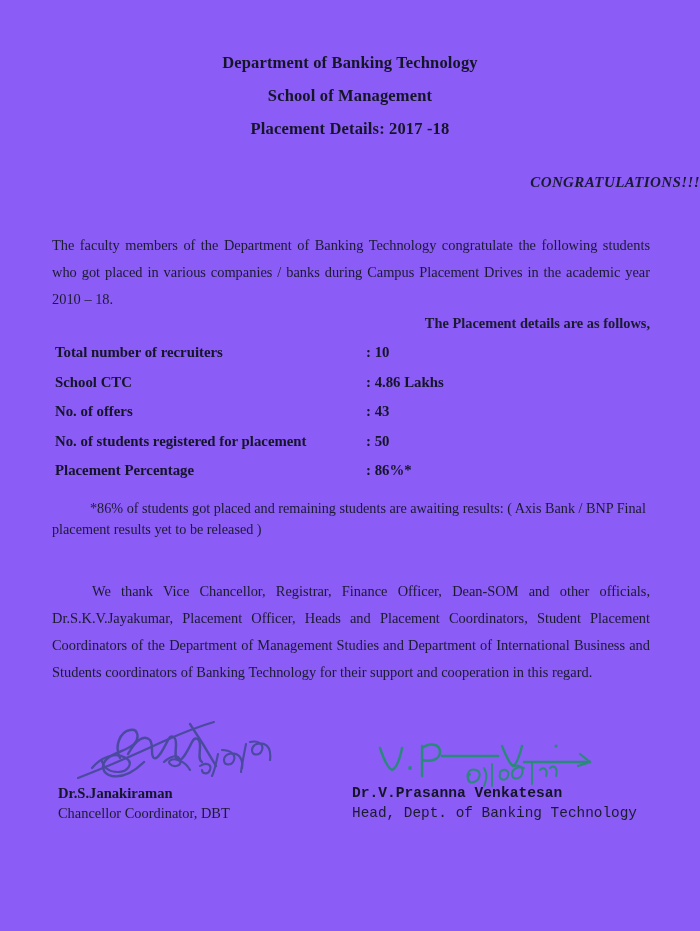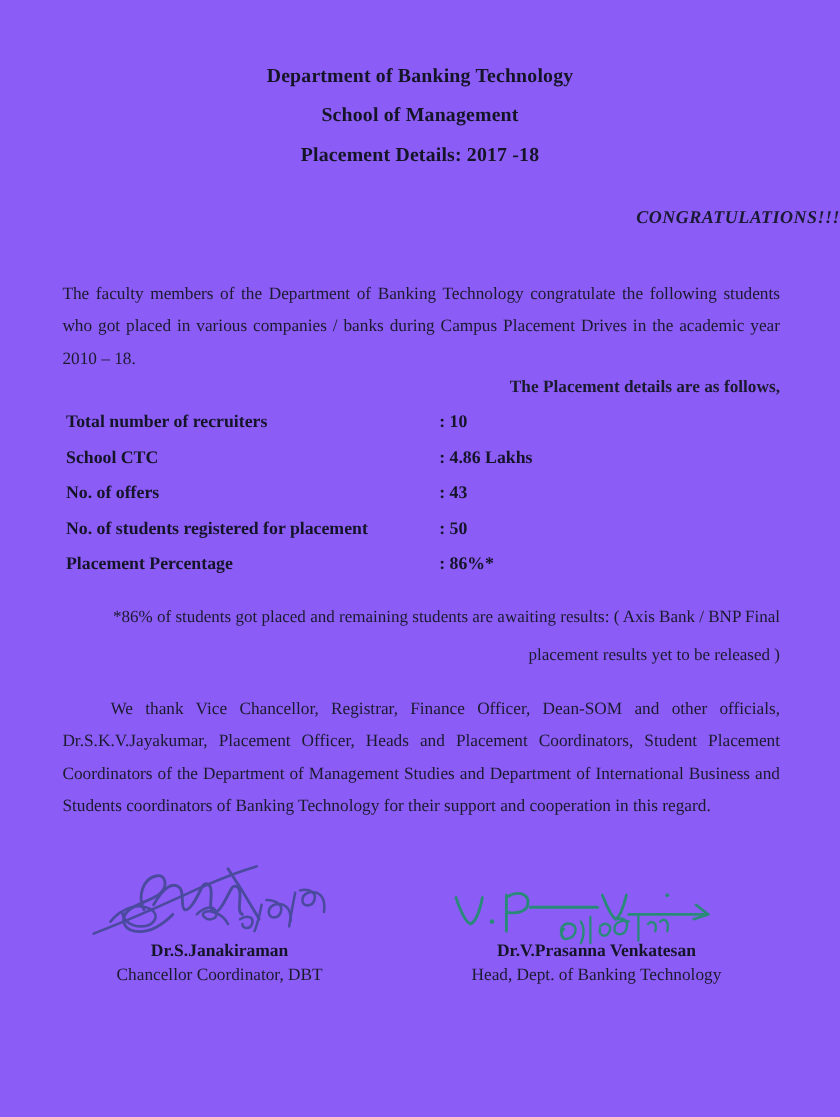--- a/index.html
+++ b/index.html
@@ -107,45 +107,45 @@
   }
   .stats td.label { width: 311px; }
   .stats td.value { width: auto; }
 
   .footnote {
     position: absolute;
     left: 52px;
     width: 598px;
     top: 498px;
     font-size: 14.2px;
-    line-height: 32px;
-    text-align: right;
+    line-height: 21px;
+    text-align: left;
     color: #1b1b2f;
   }
   .footnote .ind { display: inline-block; width: 38px; }
 
   #thanks-para {
     top: 578px;
     text-indent: 40px;
   }
 
   
   .sig-area {
     position: absolute;
     top: 706px;
     left: 0;
     right: 0;
     height: 130px;
   }
   .sig-block {
     position: absolute;
-    text-align: center;
+    text-align: left;
   }
   .sig-left  { left: 58px;  width: 250px; }
-  .sig-right { left: 352px; width: 290px; }
+  .sig-right { left: 352px; width: 290px; font-family: Liberation Mono, monospace; }
 
   .sig-ink {
     position: relative;
     height: 78px;
   }
   .sig-ink svg { position: absolute; left: 0; top: 0; overflow: visible; }
 
   .sig-name {
     font-weight: bold;
     font-size: 14.6px;

